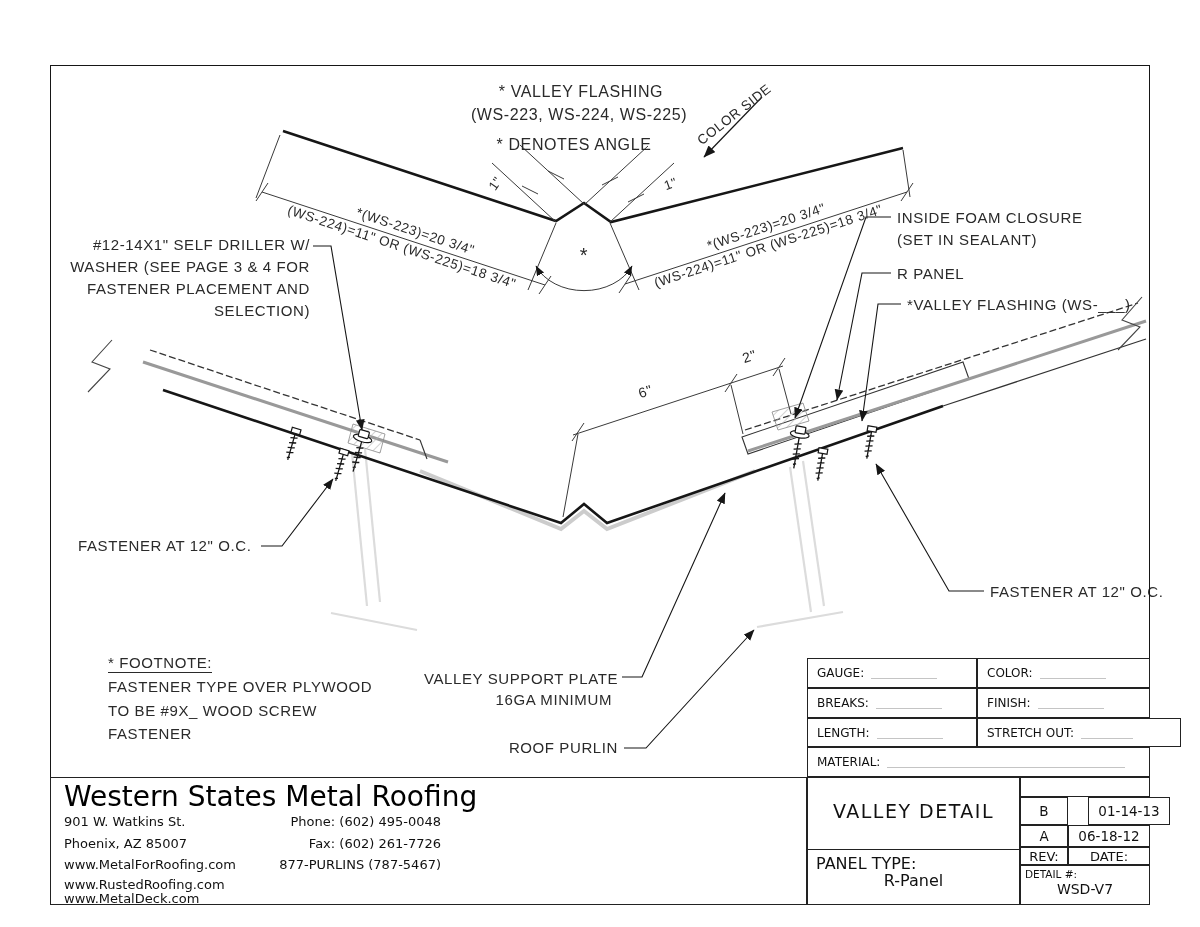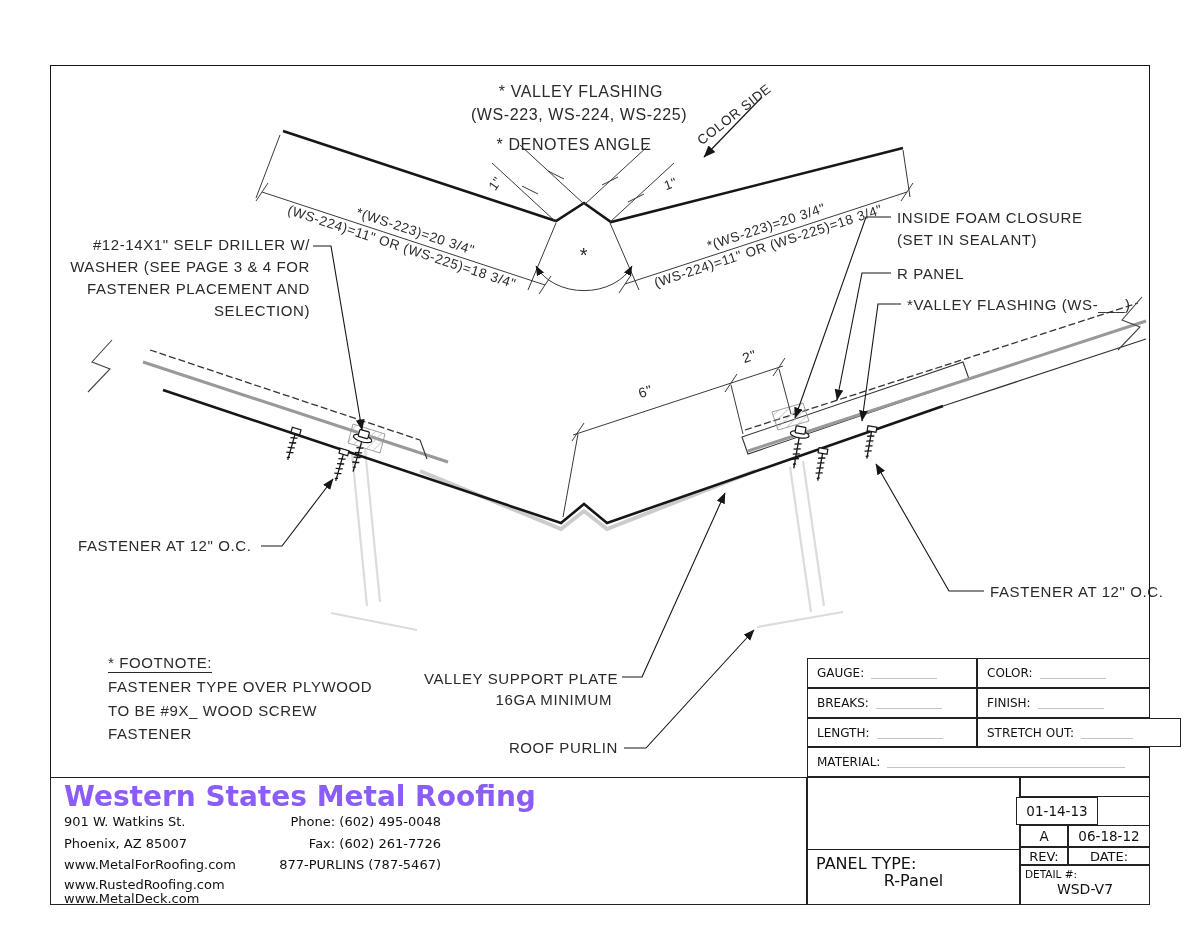--- a/index.html
+++ b/index.html
@@ -9,21 +9,21 @@
   .border-frame{position:absolute;left:50px;top:65px;width:1100px;height:840px;
         border:1.6px solid #161616;box-sizing:border-box;}
   
   .cad{font-family:"Liberation Sans",sans-serif;fill:#2a2a2a;letter-spacing:0.6px;}
   
   .cell{position:absolute;border:1.3px solid #222;box-sizing:border-box;background:#fff;}
   .spec-cell{display:flex;align-items:center;padding-left:9px;font-size:12px;color:#111;}
   .blank{display:inline-block;width:66px;height:11px;border-bottom:1.3px solid #c4c4c4;margin-left:7px;}
   .blank.long{width:238px;}
   .blank.short{width:52px;}
-  .company-name{position:absolute;left:13px;top:2px;font-size:28px;color:#8b5cf6;white-space:nowrap;font-weight:bold;}
+  .company-name{position:absolute;left:13px;top:2px;font-size:28px;color:#000000;white-space:nowrap;}
   .co-line{position:absolute;left:13px;font-size:13px;white-space:nowrap;}
   .co-right{position:absolute;left:150px;width:240px;text-align:right;font-size:13px;white-space:nowrap;}
   .tb-title{position:absolute;left:0;top:22px;width:100%;text-align:center;font-size:19px;letter-spacing:1.5px;}
   .tb-divider{position:absolute;left:0;top:71px;width:100%;border-top:1.3px solid #222;}
   .tb-paneltype{position:absolute;left:8px;top:76px;font-size:16px;}
   .tb-panel{position:absolute;left:0;top:93px;width:100%;text-align:center;font-size:16px;}
   .rev-row{position:absolute;box-sizing:border-box;border:1.2px solid #222;background:#fff;
            display:flex;align-items:center;justify-content:center;font-size:13.5px;}
   .detail-label{position:absolute;left:4px;top:2px;font-size:10.5px;}
   .detail-num{position:absolute;left:0;top:15px;width:100%;text-align:center;font-size:14px;}
@@ -225,29 +225,30 @@
     <div class="co-line" style="top:58px;">Phoenix, AZ 85007</div>
     <div class="co-line" style="top:79px;">www.MetalForRoofing.com</div>
     <div class="co-line" style="top:99px;">www.RustedRoofing.com</div>
     <div class="co-line" style="top:113px;">www.MetalDeck.com</div>
     <div class="co-right" style="top:36px;">Phone: (602) 495-0048</div>
     <div class="co-right" style="top:58px;">Fax: (602) 261-7726</div>
     <div class="co-right" style="top:79px;">877-PURLINS (787-5467)</div>
   </div>
 
   <div class="cell" style="left:807px;top:777px;width:213px;height:128px;">
+    <div class="tb-title">VALLEY DETAIL</div>
     <div class="tb-divider"></div>
     <div class="tb-paneltype">PANEL TYPE:</div>
     <div class="tb-panel">R-Panel</div>
   </div>
 
   <div>
     <div class="rev-row" style="left:1020px;top:777px;width:130px;height:20px;"></div>
     <div class="rev-row" style="left:1020px;top:797px;width:48px;height:28px;">B</div>
-    <div class="rev-row" style="left:1016px;top:797px;width:82px;height:28px;">01-14-13</div>
+    <div class="rev-row" style="left:1088px;top:797px;width:82px;height:28px;">01-14-13</div>
     <div class="rev-row" style="left:1020px;top:825px;width:48px;height:22px;">A</div>
     <div class="rev-row" style="left:1068px;top:825px;width:82px;height:22px;">06-18-12</div>
     <div class="rev-row" style="left:1020px;top:847px;width:48px;height:18px;font-size:13px;">REV:</div>
     <div class="rev-row" style="left:1068px;top:847px;width:82px;height:18px;font-size:13px;">DATE:</div>
     <div class="rev-row" style="left:1020px;top:865px;width:130px;height:40px;">
       <span class="detail-label">DETAIL #:</span>
       <span class="detail-num">WSD-V7</span>
     </div>
   </div>
 

